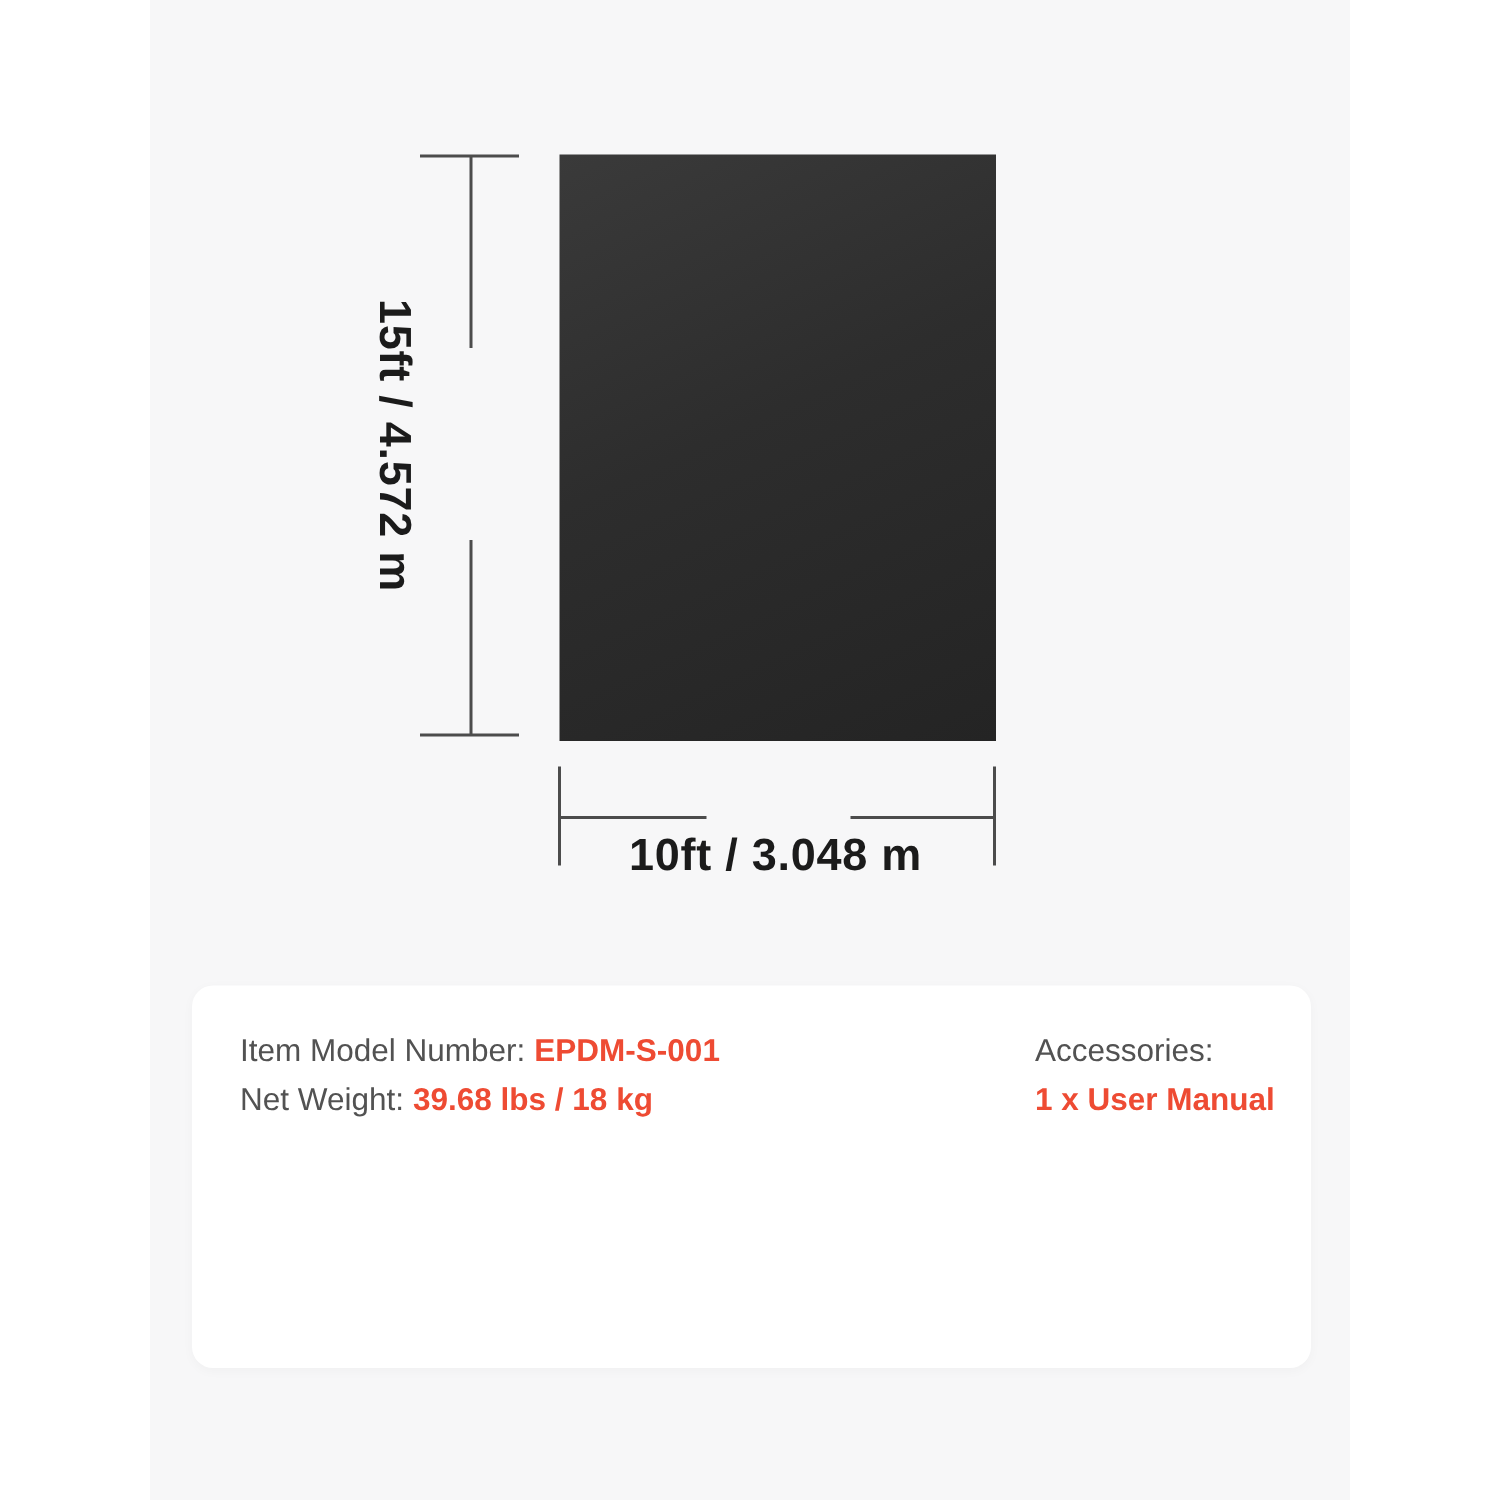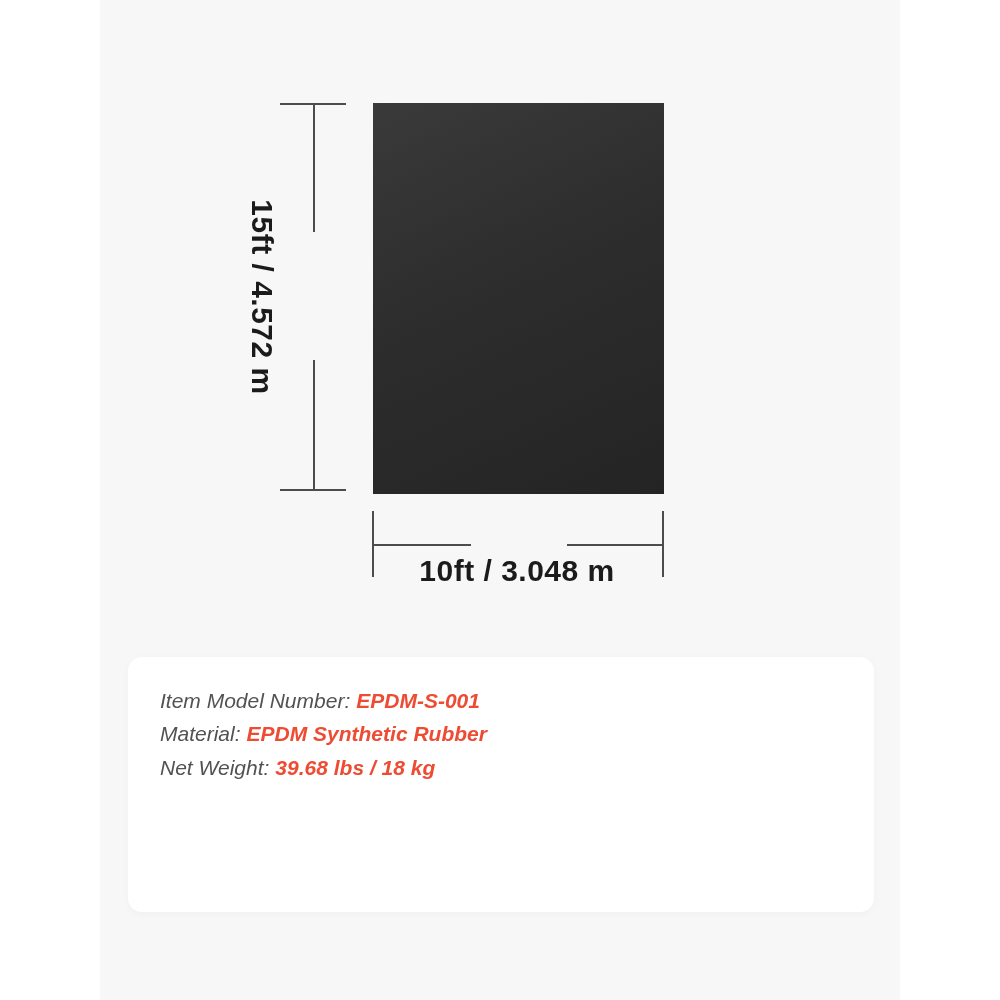--- a/index.html
+++ b/index.html
@@ -80,21 +80,20 @@
     top: 27px;
     font-size: 21px;
   }
   .spec-col-left  { left: 32px; }
   .spec-col-right { left: 562px; }
   .spec-row {
     display: block;
     height: 33.4px;
     line-height: 33.4px;
     white-space: nowrap;
-    font-style: italic;
   }
   .spec-label {
     color: #525252;
     font-weight: 400;
     margin-right: 6px;
   }
   .spec-value {
     color: #ee4b33;
     font-weight: 700;
   }
@@ -125,23 +124,28 @@
       </div>
     </div>
 
     <div class="panel">
 
       <div class="spec-col spec-col-left">
         <div class="spec-row">
           <span class="spec-label">Item Model Number:</span><span class="spec-value">EPDM-S-001</span>
         </div>
         <div class="spec-row">
-          <span class="spec-label">Material:</span><span class="spec-value">EPDM Synthetic Rubber</span>
-        </div>
-        <div class="spec-row">
           <span class="spec-label">Net Weight:</span><span class="spec-value">39.68 lbs / 18 kg</span>
         </div>
       </div>
 
+      <div class="spec-col spec-col-right">
+        <div class="spec-row">
+          <span class="spec-label">Accessories:</span>
+        </div>
+        <div class="spec-row">
+          <span class="spec-value">1 x User Manual</span>
+        </div>
+      </div>
 
     </div>
   </div>
 </div>
 
 </body></html>

